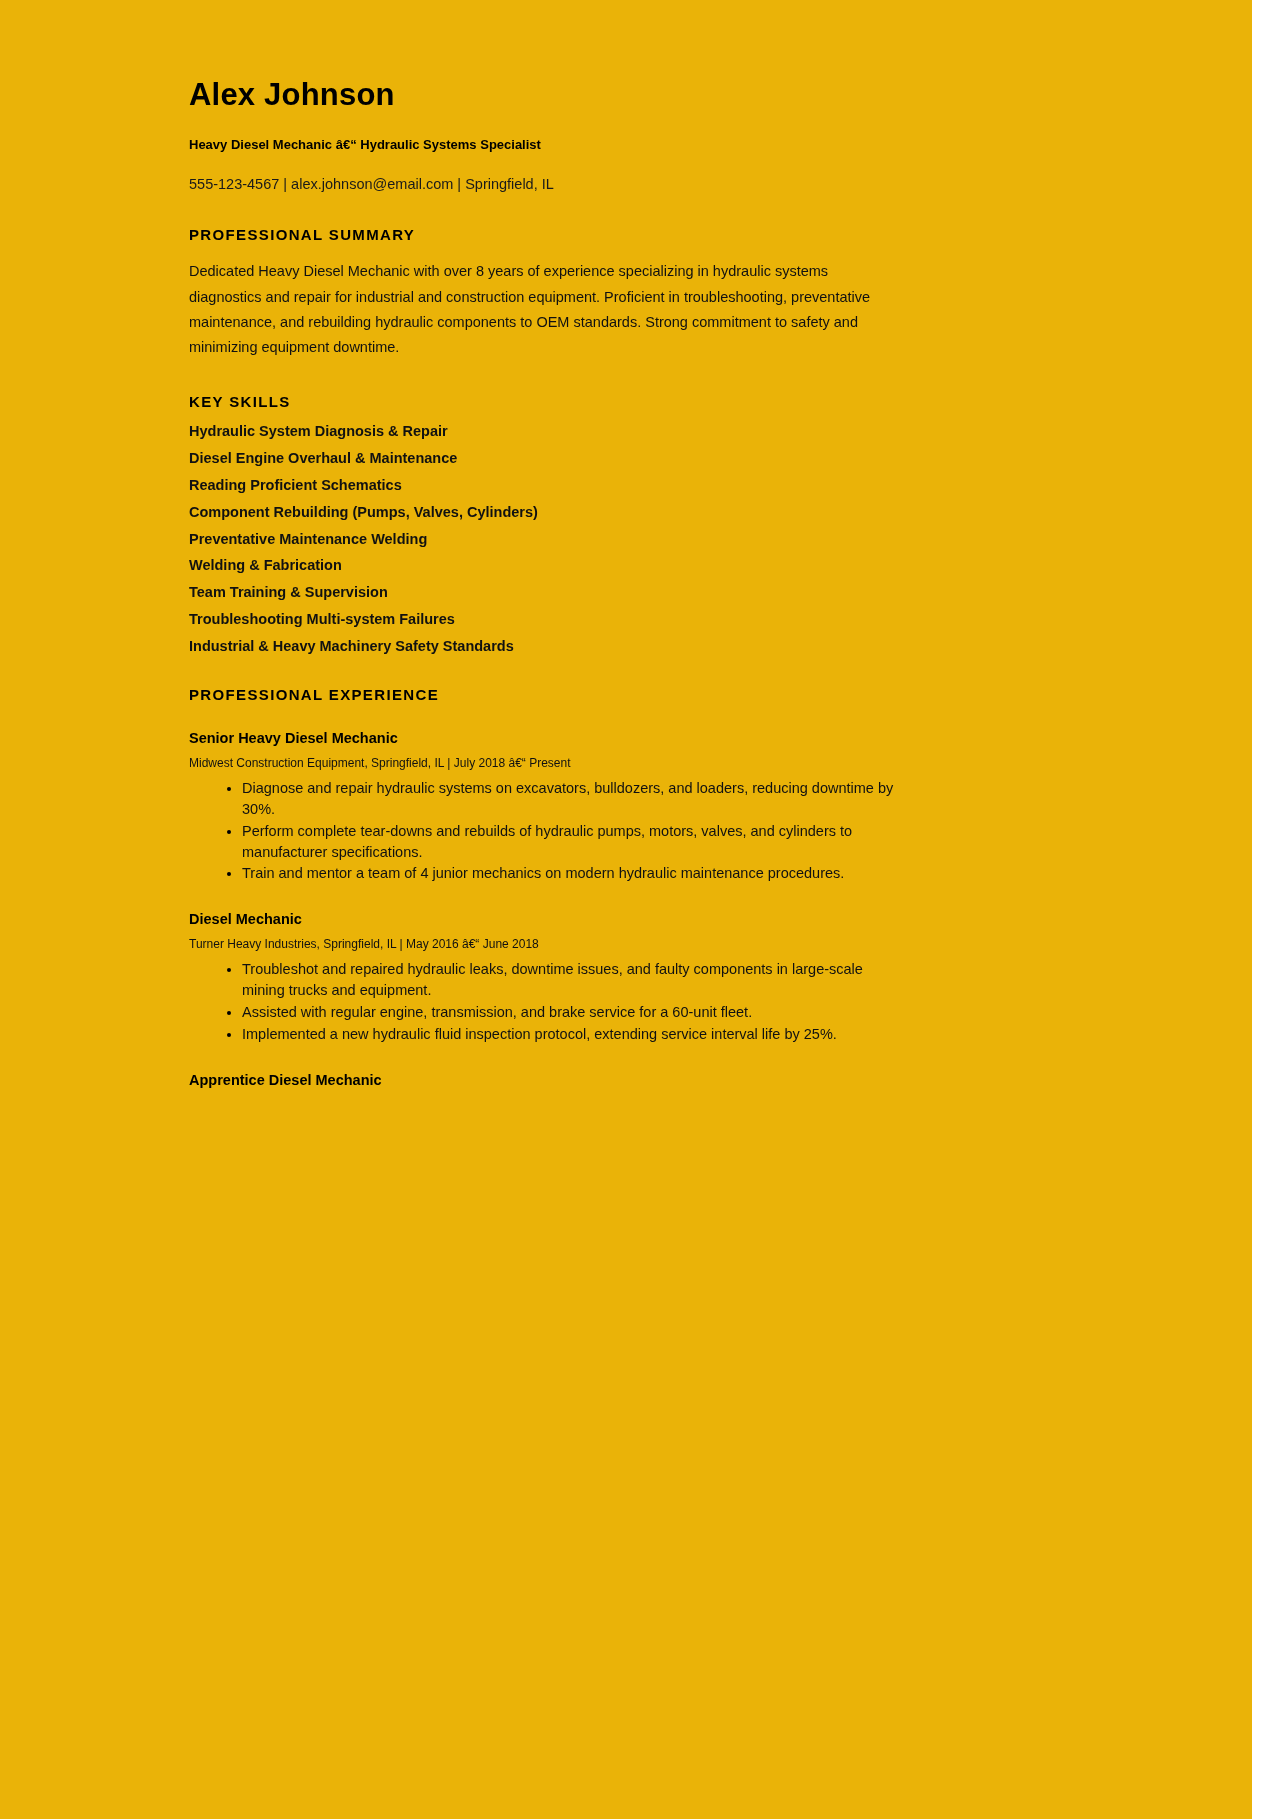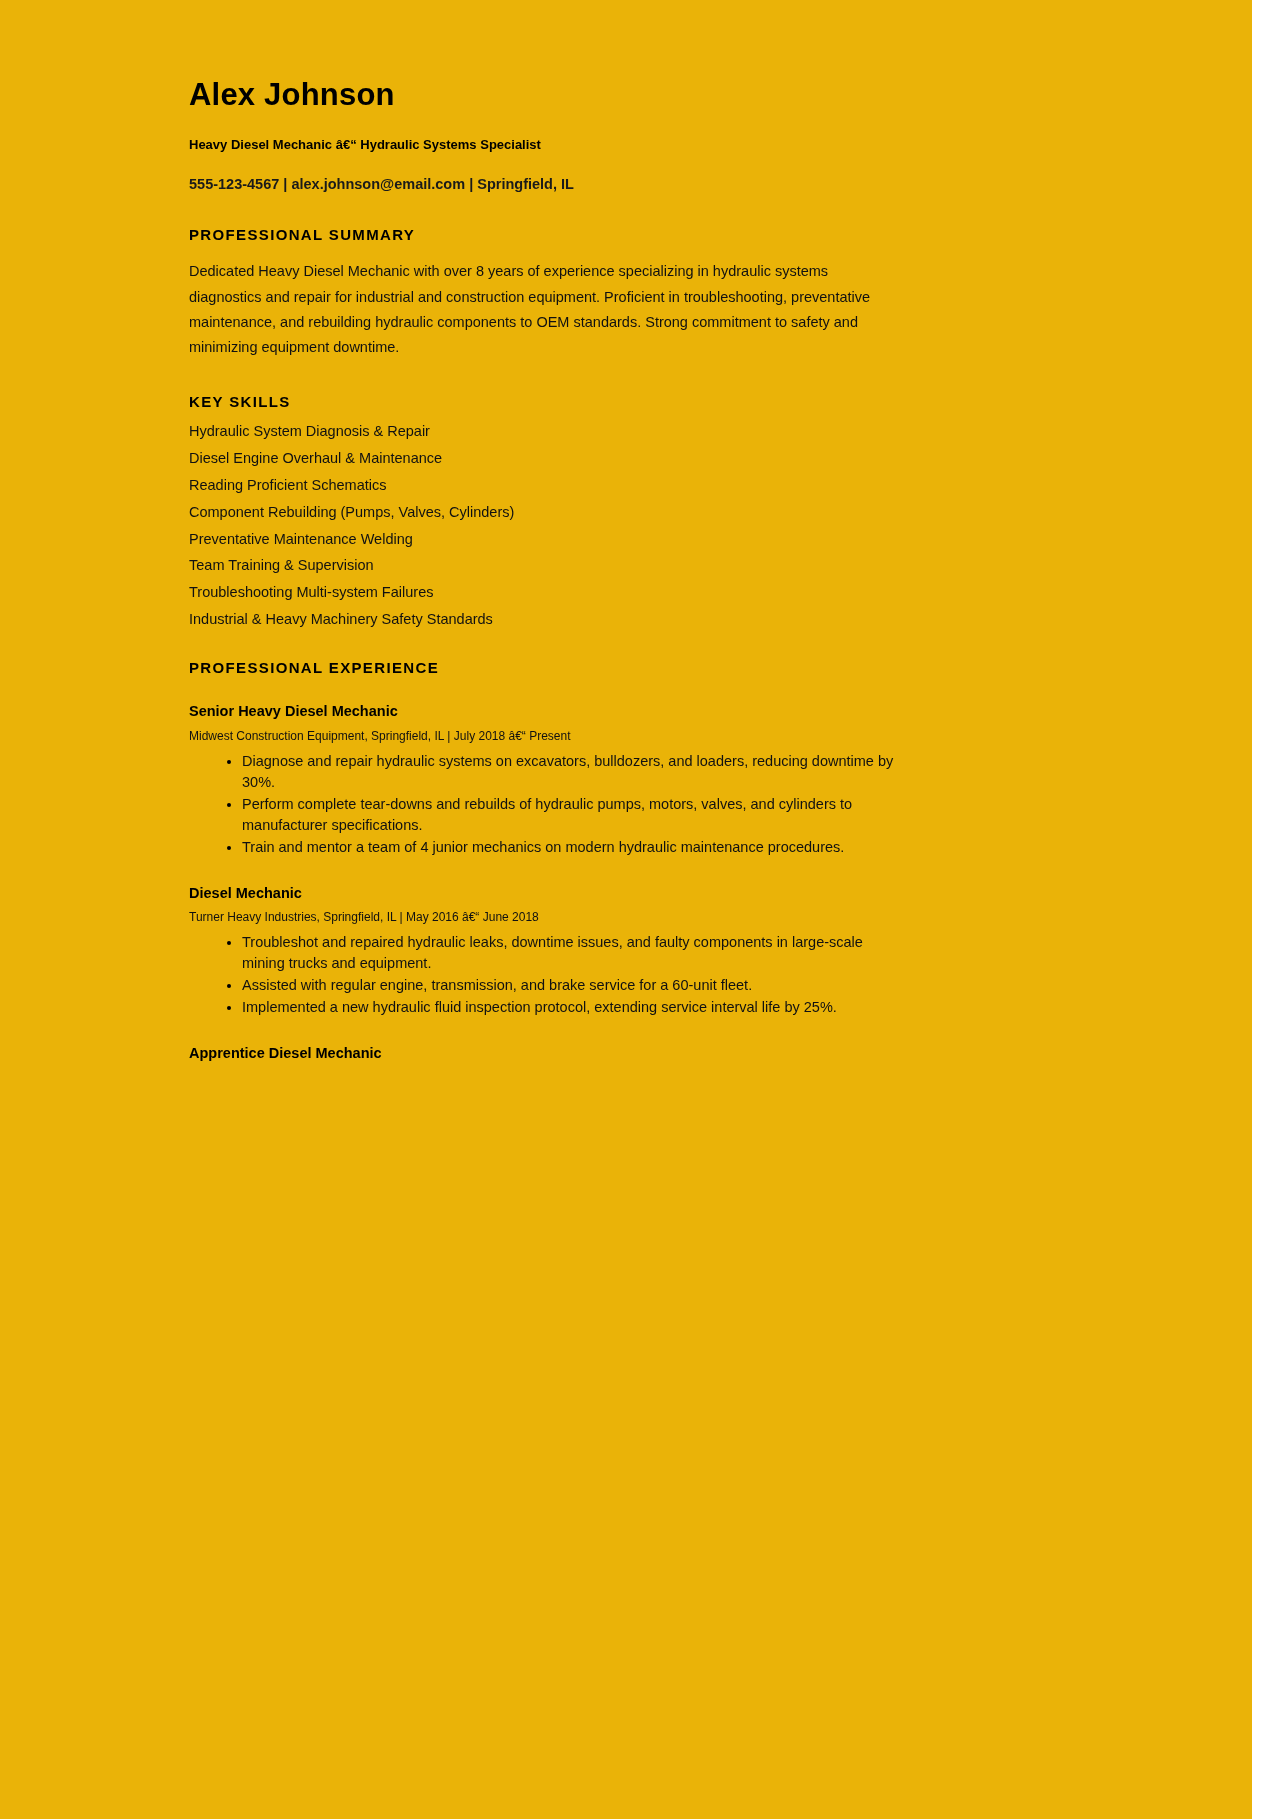--- a/index.html
+++ b/index.html
@@ -44,21 +44,21 @@
     margin: 0 0 0 0;
   }
   .headline {
     font-size: 13px;
     font-weight: bold;
     line-height: 1.3;
     margin: 24px 0 0 0;
   }
   .contact {
     font-size: 14.5px;
-    font-weight: bold;
+    font-weight: normal;
     line-height: 1.3;
     margin: 21px 0 0 0;
     color: #1a1a1a;
   }
   .section {
     margin-top: 33px;
   }
   .section-title {
     font-size: 15px;
     font-weight: bold;
@@ -77,20 +77,21 @@
     margin: 14px 0 0 0;
     padding: 0;
     list-style: none;
   }
   .skills li {
     font-size: 14.5px;
     line-height: 1.0;
     padding: 0;
     margin: 0 0 12.3px 0;
     color: #111111;
+    font-weight: bold;
   }
   .job {
     margin-top: 26px;
   }
   .job:first-of-type {
     margin-top: 19px;
   }
   .job-title {
     font-size: 14.5px;
     font-weight: bold;
@@ -147,20 +148,21 @@
       </div>
 
       <div class="section">
         <div class="section-title">KEY SKILLS</div>
         <ul class="skills">
           <li>Hydraulic System Diagnosis &amp; Repair</li>
           <li>Diesel Engine Overhaul &amp; Maintenance</li>
           <li>Reading Proficient Schematics</li>
           <li>Component Rebuilding (Pumps, Valves, Cylinders)</li>
           <li>Preventative Maintenance Welding</li>
+          <li>Welding &amp; Fabrication</li>
           <li>Team Training &amp; Supervision</li>
           <li>Troubleshooting Multi-system Failures</li>
           <li>Industrial &amp; Heavy Machinery Safety Standards</li>
         </ul>
       </div>
 
       <div class="section">
         <div class="section-title">PROFESSIONAL EXPERIENCE</div>
 
         <div class="job">

